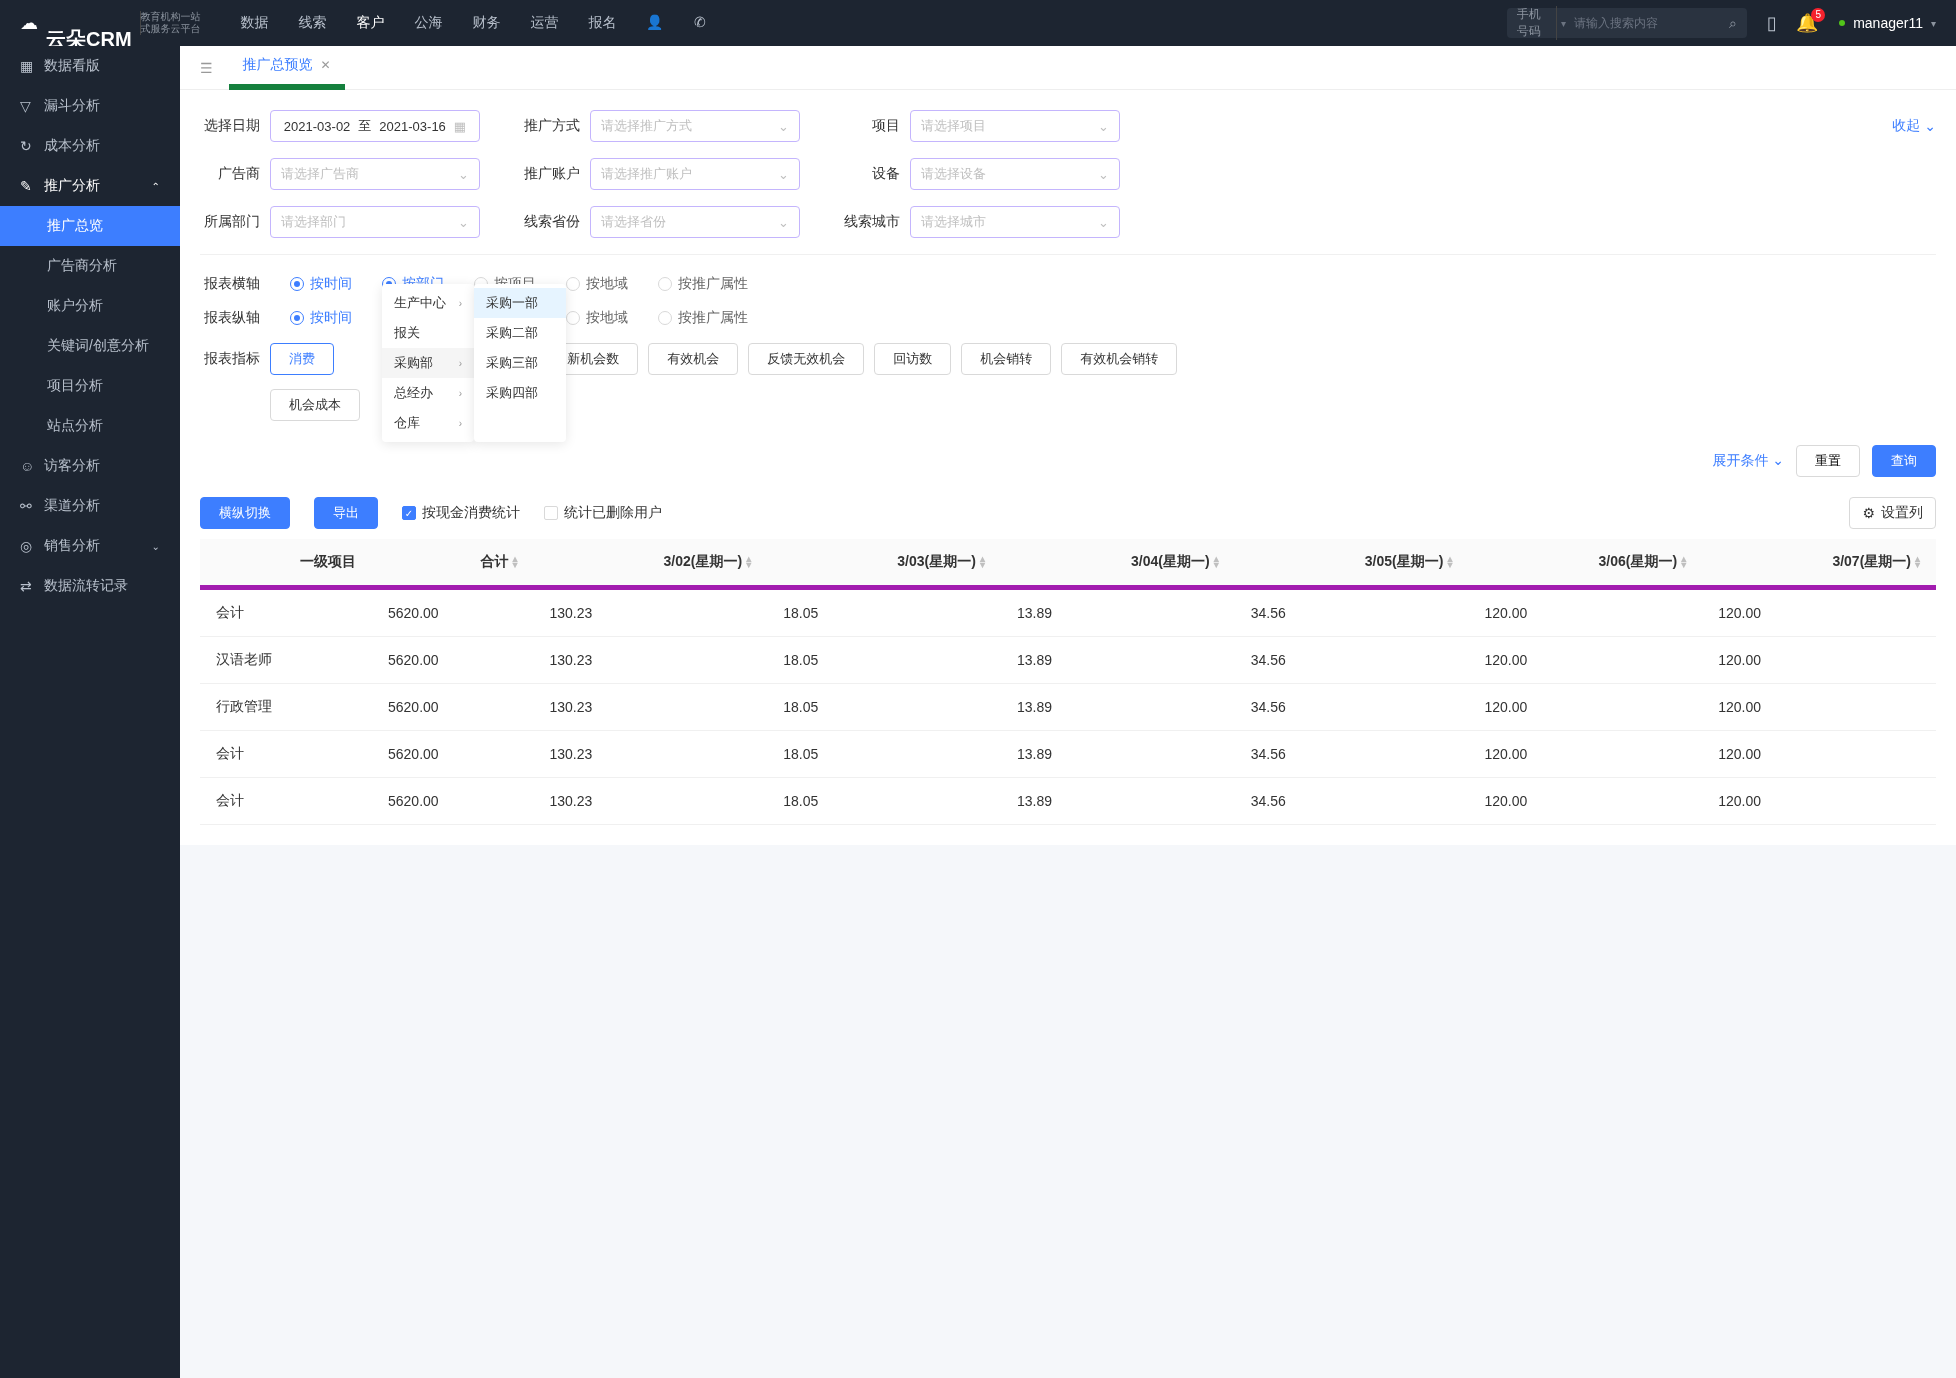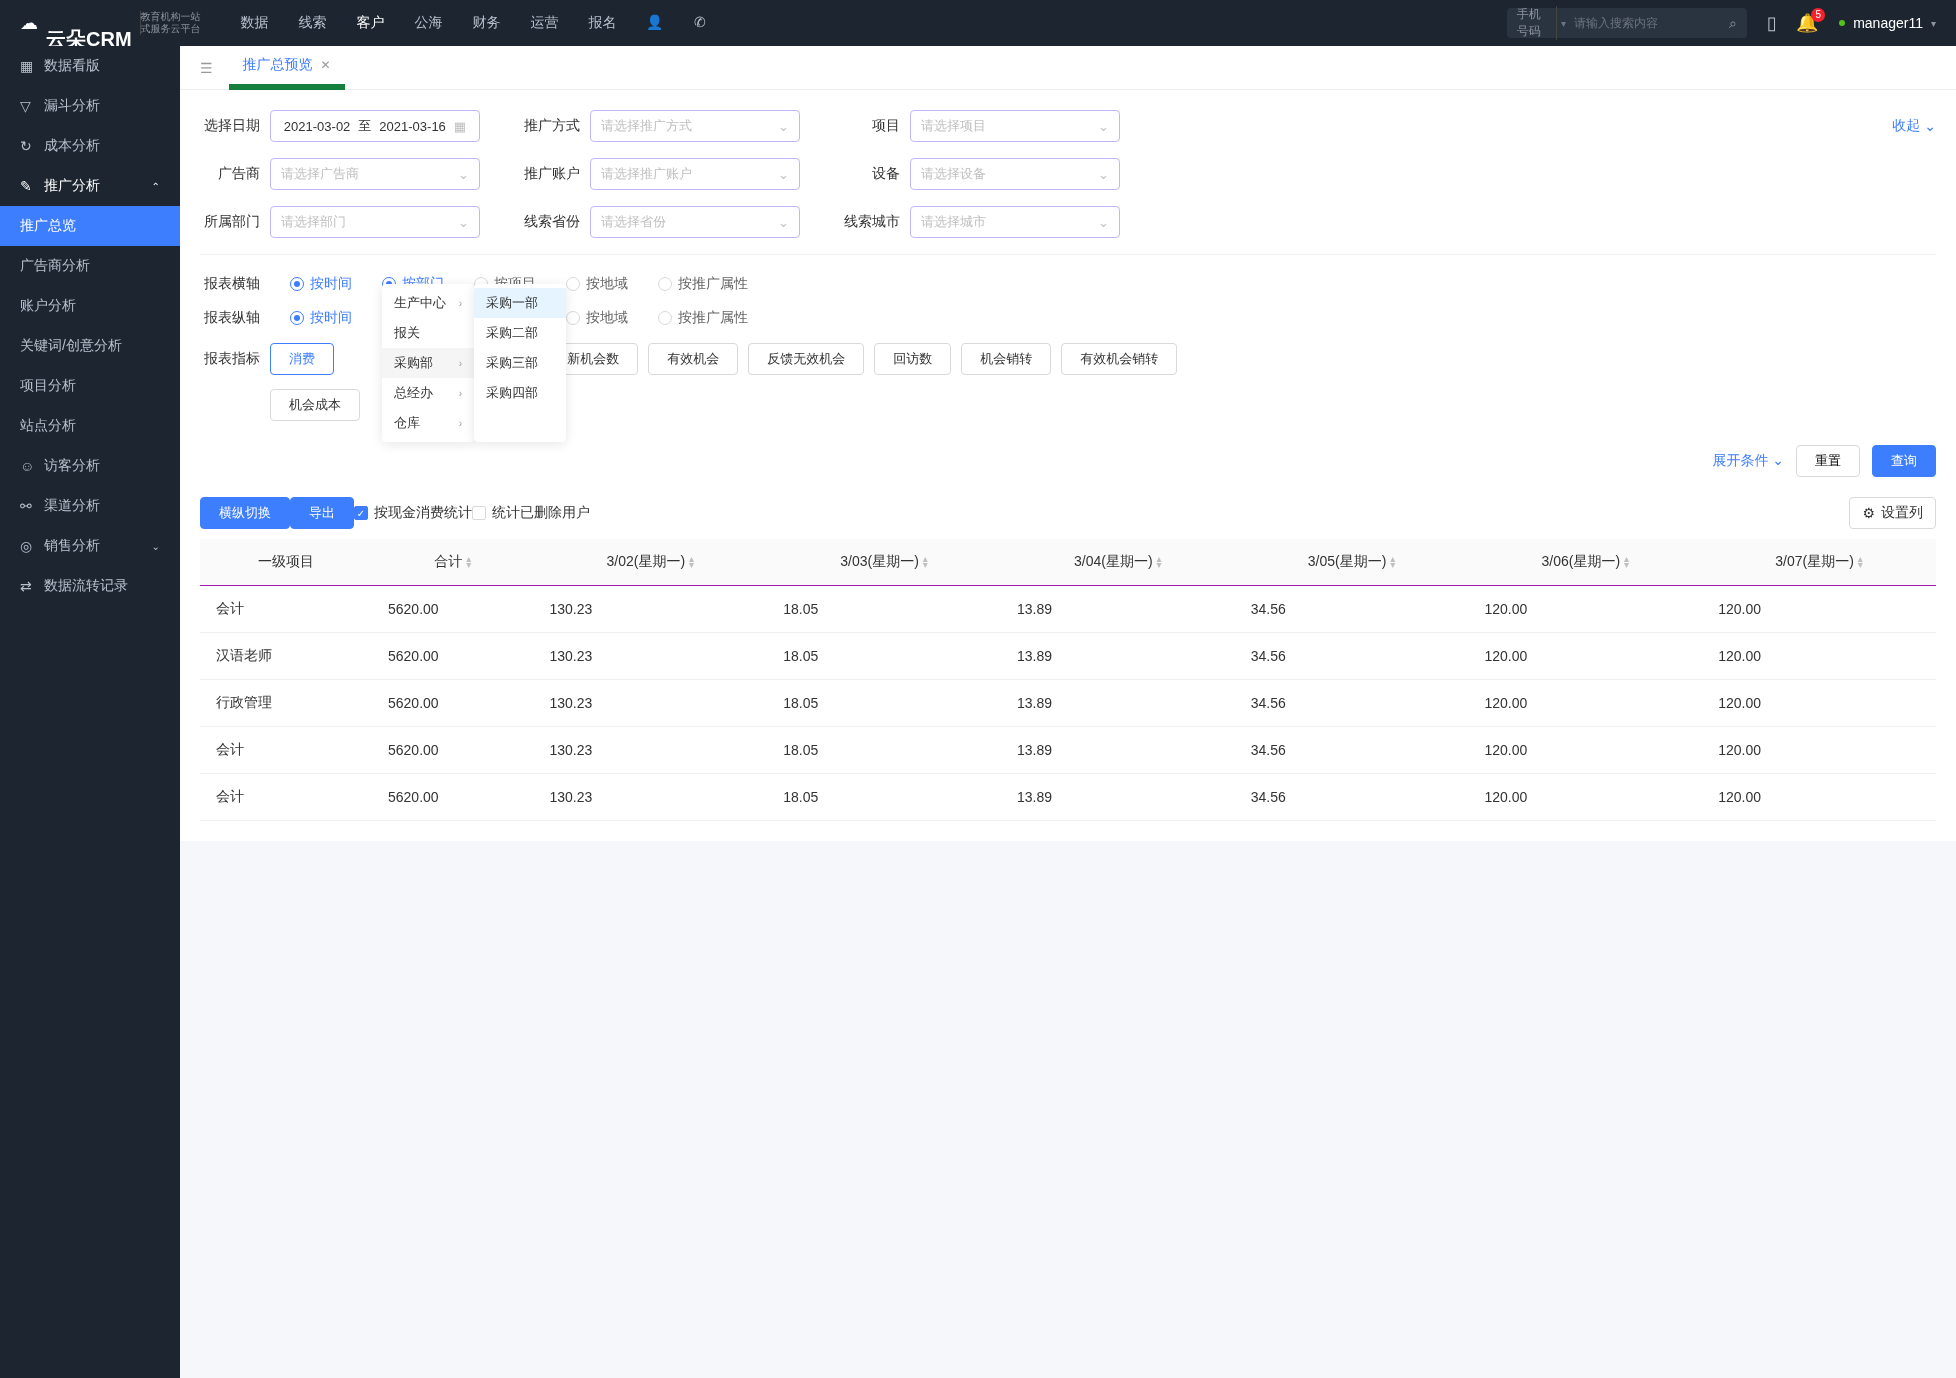--- a/index.html
+++ b/index.html
@@ -22,21 +22,21 @@
 .nav-icon { color: #b8c0cc; font-size: 18px; position: relative; cursor: pointer; }
 .badge { position: absolute; top: -4px; right: -6px; background: #f5222d; color: #fff; font-size: 10px; border-radius: 8px; padding: 0 4px; min-width: 14px; height: 14px; line-height: 14px; text-align: center; }
 .user { display: flex; align-items: center; gap: 8px; color: #fff; cursor: pointer; }
 .user-dot { width: 6px; height: 6px; border-radius: 50%; background: #52c41a; }
 
 
 .layout { display: flex; height: calc(100vh - 46px); }
 .sidebar { width: 180px; background: #1d2531; overflow-y: auto; flex-shrink: 0; }
 .sb-item { display: flex; align-items: center; padding: 0 20px; height: 40px; color: #b8c0cc; cursor: pointer; gap: 10px; }
 .sb-item.active-parent { color: #fff; }
-.sb-item.sub { padding-left: 20px; }
+.sb-item.sub { padding-left: 47px; }
 .sb-item.active { background: #3d7eff; color: #fff; }
 .sb-icon { width: 14px; display: inline-block; font-size: 14px; }
 .sb-arrow { margin-left: auto; font-size: 10px; }
 
 
 .main { flex: 1; background: #f5f7fa; overflow: auto; display: flex; flex-direction: column; }
 .tabs { height: 44px; background: #fff; display: flex; align-items: center; padding: 0 12px; border-bottom: 1px solid #eee; gap: 8px; }
 .menu-toggle { color: #999; cursor: pointer; padding: 0 8px; }
 .tab { height: 44px; display: flex; align-items: center; padding: 0 14px; border-bottom: 6px solid #15803d; color: #3d7eff; gap: 8px; }
 .tab-close { color: #999; cursor: pointer; font-size: 12px; }
@@ -72,30 +72,30 @@
 .metric-row { display: flex; align-items: center; gap: 10px; margin-bottom: 14px; flex-wrap: wrap; }
 .metric-label { width: 60px; text-align: right; margin-right: 0; }
 .metric-btn { padding: 6px 18px; border: 1px solid #d9d9d9; border-radius: 4px; cursor: pointer; font-size: 13px; color: #333; background: #fff; }
 .metric-btn.active { border-color: #3d7eff; color: #3d7eff; }
 
 
 .actions-row { display: flex; align-items: center; justify-content: flex-end; gap: 12px; padding: 10px 0 20px; }
 .btn { padding: 6px 18px; border: 1px solid #d9d9d9; border-radius: 4px; cursor: pointer; background: #fff; font-size: 13px; }
 .btn-primary { background: #3d7eff; border-color: #3d7eff; color: #fff; }
 
-.toolbar { display: flex; align-items: center; gap: 0; margin-bottom: 10px; }
+.toolbar { display: flex; align-items: center; gap: 24px; margin-bottom: 10px; }
 .checkbox { display: flex; align-items: center; gap: 6px; cursor: pointer; }
 .checkbox-box { width: 14px; height: 14px; border: 1px solid #d9d9d9; border-radius: 2px; display: inline-flex; align-items: center; justify-content: center; }
 .checkbox.checked .checkbox-box { background: #3d7eff; border-color: #3d7eff; }
 .checkbox.checked .checkbox-box::after { content: '✓'; color: #fff; font-size: 10px; }
 .cog-btn { margin-left: auto; border: 1px solid #d9d9d9; border-radius: 4px; padding: 6px 12px; display: flex; align-items: center; gap: 6px; cursor: pointer; }
 
 
 .table { width: 100%; border-collapse: collapse; }
-.table th { background: #fafafa; text-align: center; padding: 14px 16px; font-weight: 400; color: #333; border-bottom: 1px solid #a21caf; white-space: nowrap; }
+.table th { background: #fafafa; text-align: right; padding: 14px 16px; font-weight: 700; color: #333; border-bottom: 5px solid #a21caf; white-space: nowrap; }
 .table td { padding: 14px 16px; border-bottom: 1px solid #f0f0f0; color: #333; }
 .sort-icon { color: #bfbfbf; font-size: 10px; margin-left: 4px; display: inline-flex; flex-direction: column; line-height: 6px; vertical-align: middle; }
 .table-wrap { overflow-x: auto; }
 </style>
 </head>
 <body>
 
 <div class="topnav">
   <div class="logo">
     <span class="logo-icon">☁</span>

